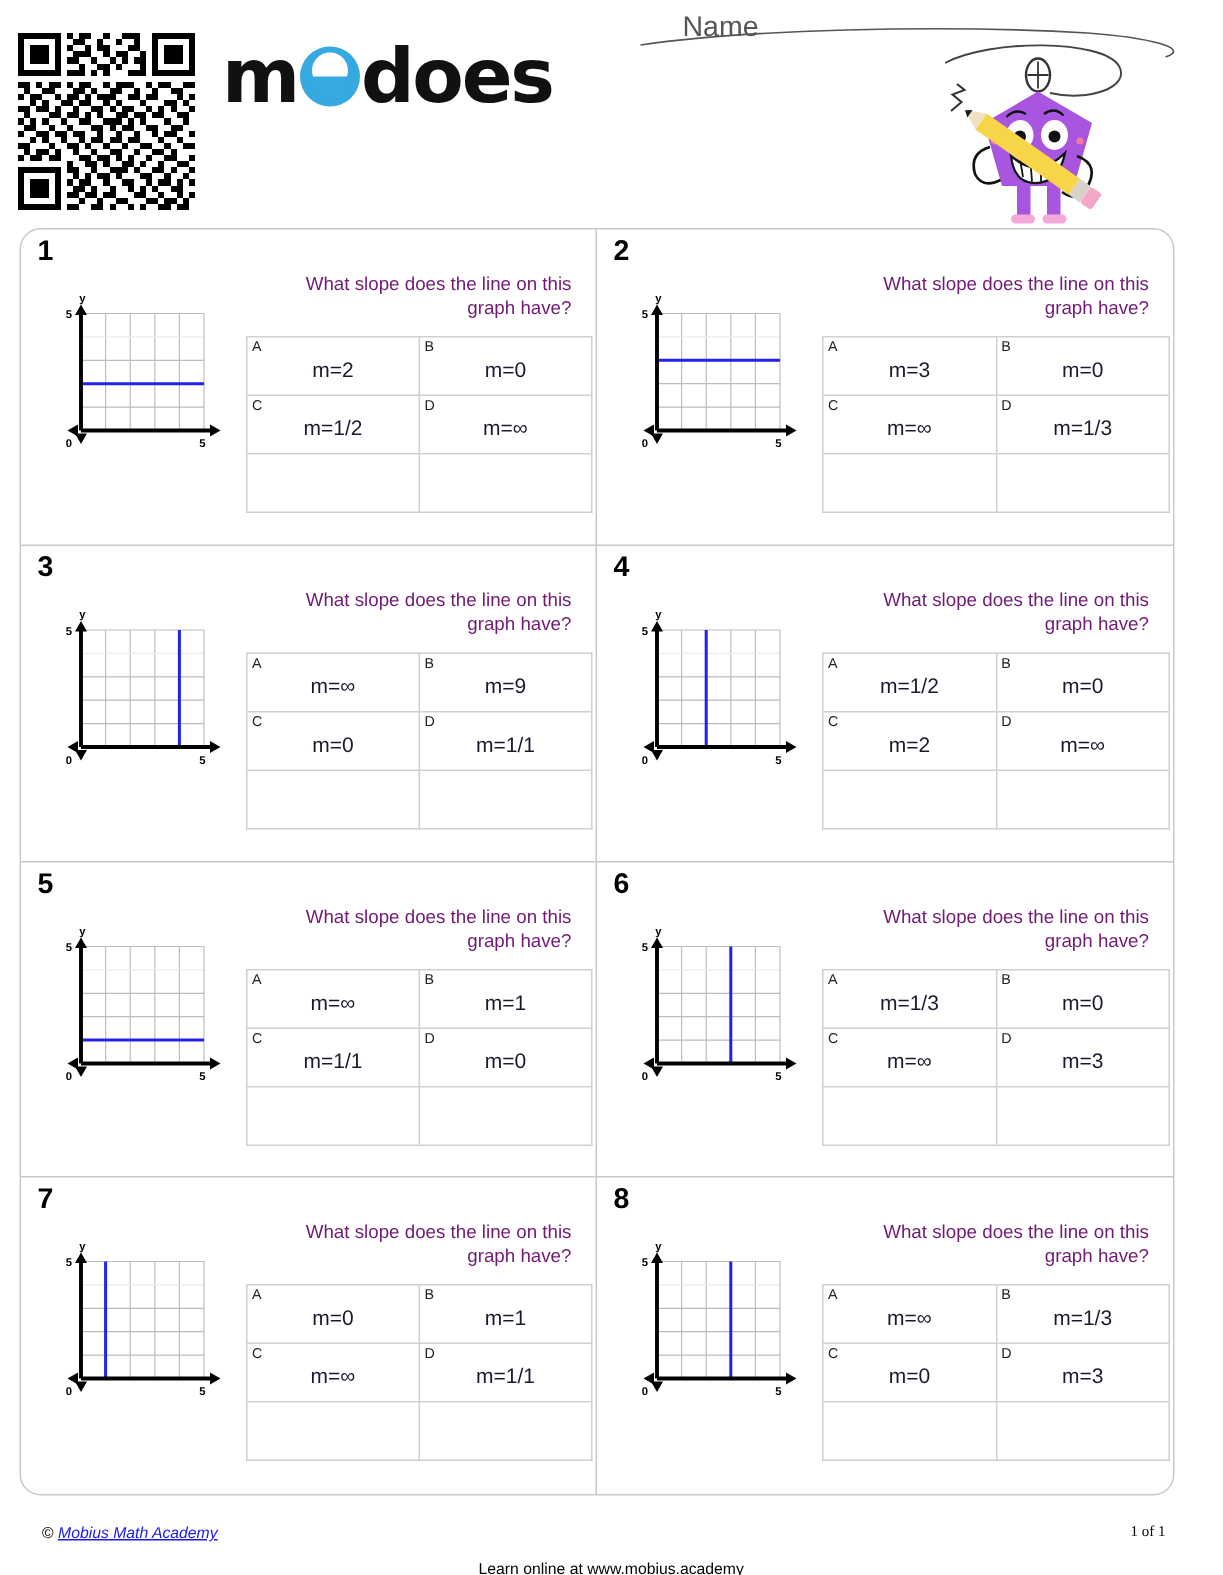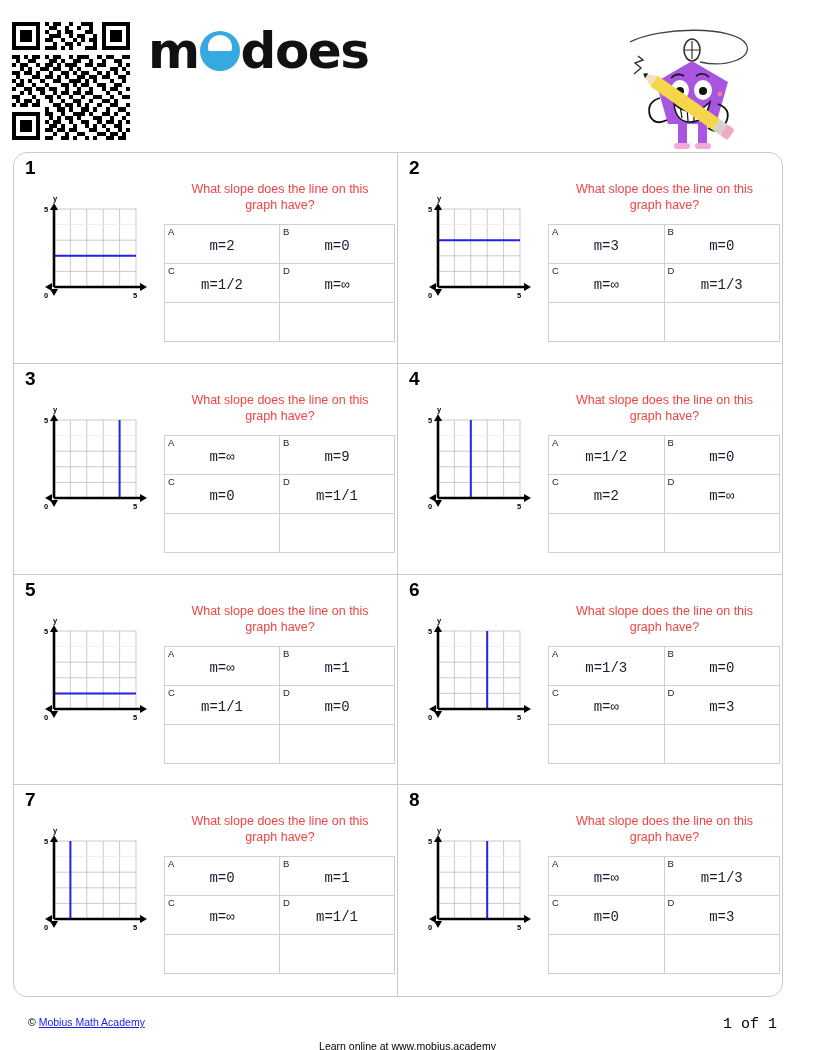--- a/index.html
+++ b/index.html
@@ -36,34 +36,34 @@
   }
   .qcell{position:relative;box-sizing:border-box;border-right:1px solid #c9c9c9;border-bottom:1px solid #c9c9c9;padding:0;}
   .qcell:nth-child(2n){border-right:none;}
   .qcell:nth-child(7),.qcell:nth-child(8){border-bottom:none;}
 
   .qnum{position:absolute;left:11px;top:4px;font-size:19px;font-weight:bold;color:#000;font-family:"Liberation Sans", sans-serif;}
 
   .qbody{display:flex;height:100%;box-sizing:border-box;padding-top:20px;}
   .graph-wrap{width:150px;flex:0 0 150px;display:flex;align-items:flex-start;justify-content:center;padding-top:18px;}
   .right-wrap{flex:1;display:flex;flex-direction:column;padding-right:2px;}
-  .prompt{font-size:12.5px;line-height:16px;text-align:center;padding:8px 14px 10px 4px;color:#ef4444;font-family:"Liberation Sans", sans-serif;margin-left:11px;}
+  .prompt{font-size:12.5px;line-height:16px;text-align:right;padding:8px 14px 10px 4px;color:#701a75;font-family:"Liberation Sans", sans-serif;margin-left:11px;}
 
   table.answers{width:100%;border-collapse:collapse;table-layout:fixed;margin-top:1px;}
   table.answers td{border:1px solid #d0d0d0;height:38px;padding:0;position:relative;vertical-align:top;}
   .opt-letter{position:absolute;left:3px;top:1px;font-size:9.5px;color:#222;font-family:"Liberation Sans", sans-serif;}
-  .opt-text{display:block;text-align:center;padding-top:13px;font-size:14px;color:#1a1a2e;font-family:Liberation Mono, monospace;}
+  .opt-text{display:block;text-align:center;padding-top:13px;font-size:14px;color:#1a1a2e;font-family:Liberation Sans, sans-serif;}
   td.blank{height:36px;}
 
   
   .footer{position:absolute;left:0;bottom:8px;width:815px;height:28px;}
   .foot-left{position:absolute;left:28px;top:2px;font-size:10.5px;color:#000;font-family:"Liberation Sans", sans-serif;}
-  .foot-left a{color:#1a1ae6;text-decoration:underline;}
+  .foot-left a{color:#1a1ae6;text-decoration:underline;font-style:italic;}
   .foot-center{position:absolute;left:0;right:0;top:2px;text-align:center;font-size:10.5px;color:#000;font-family:"Liberation Sans", sans-serif;margin-top:24px;}
-  .foot-right{position:absolute;right:38px;top:2px;font-size:15px;color:#000;font-family:Liberation Mono, monospace;}
+  .foot-right{position:absolute;right:38px;top:2px;font-size:10px;color:#000;font-family:Liberation Serif, serif;}
 </style>
 </head>
 <body>
 
 <div class="page">
 
   <div class="header">
 
     <div class="qr">
       <svg viewBox="0 0 29 29" width="118" height="118" shape-rendering="crispEdges" aria-hidden="true">
@@ -296,20 +296,26 @@
     </div>
 
     <div class="brand">
       <div class="logo-row">
         <span class="logo-text">m</span>
           <span class="logo-o"></span>
           <span class="logo-text">does</span>
       </div>
     </div>
 
+    <div class="namebox">
+      <div class="name-label">Name</div>
+      <svg class="name-svg" width="380" height="40" viewBox="0 0 380 40">
+        <path d="M2,22 C70,12 200,8 300,14 C340,17 370,24 352,30" fill="none" stroke="#555" stroke-width="1.1"></path>
+      </svg>
+    </div>
 
     <div class="mascot">
       <svg viewBox="0 0 120 122" width="120" height="122">
         <path d="M0,14 C30,-2 105,-2 116,16 C124,30 96,40 70,34" fill="none" stroke="#444" stroke-width="1.3"></path>
         <ellipse cx="62" cy="22" rx="8" ry="11" fill="none" stroke="#333" stroke-width="1.6"></ellipse>
         <path d="M62,13 L62,31 M55,22 L69,22" stroke="#333" stroke-width="1.2" fill="none"></path>
         <path d="M4,46 L11,40 L5,35 L13,32 L8,28" fill="none" stroke="#333" stroke-width="1.4"></path>
         <path d="M62,33 L98,54 L86,96 L38,96 L26,54 Z" fill="#a855e0"></path>
         <rect x="48" y="96" width="9" height="22" fill="#a855e0"></rect>
         <rect x="68" y="96" width="9" height="22" fill="#a855e0"></rect>

